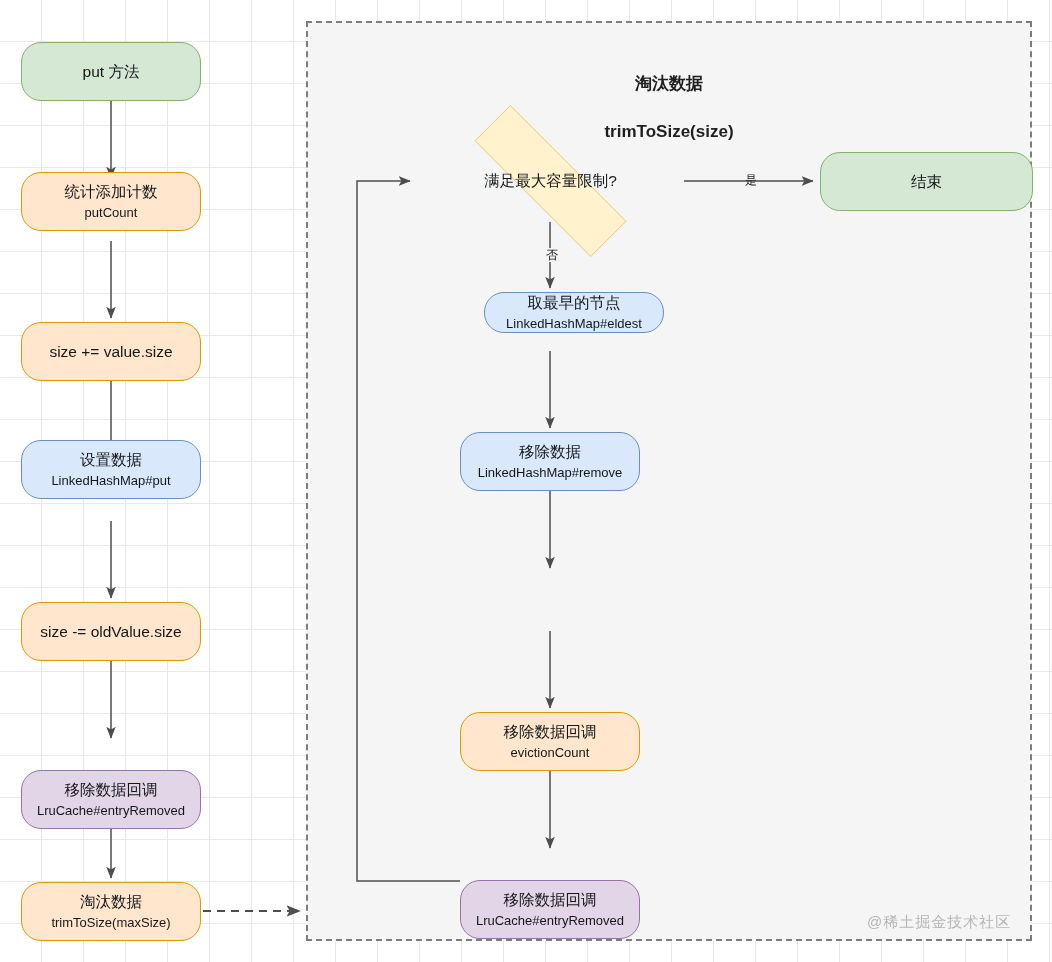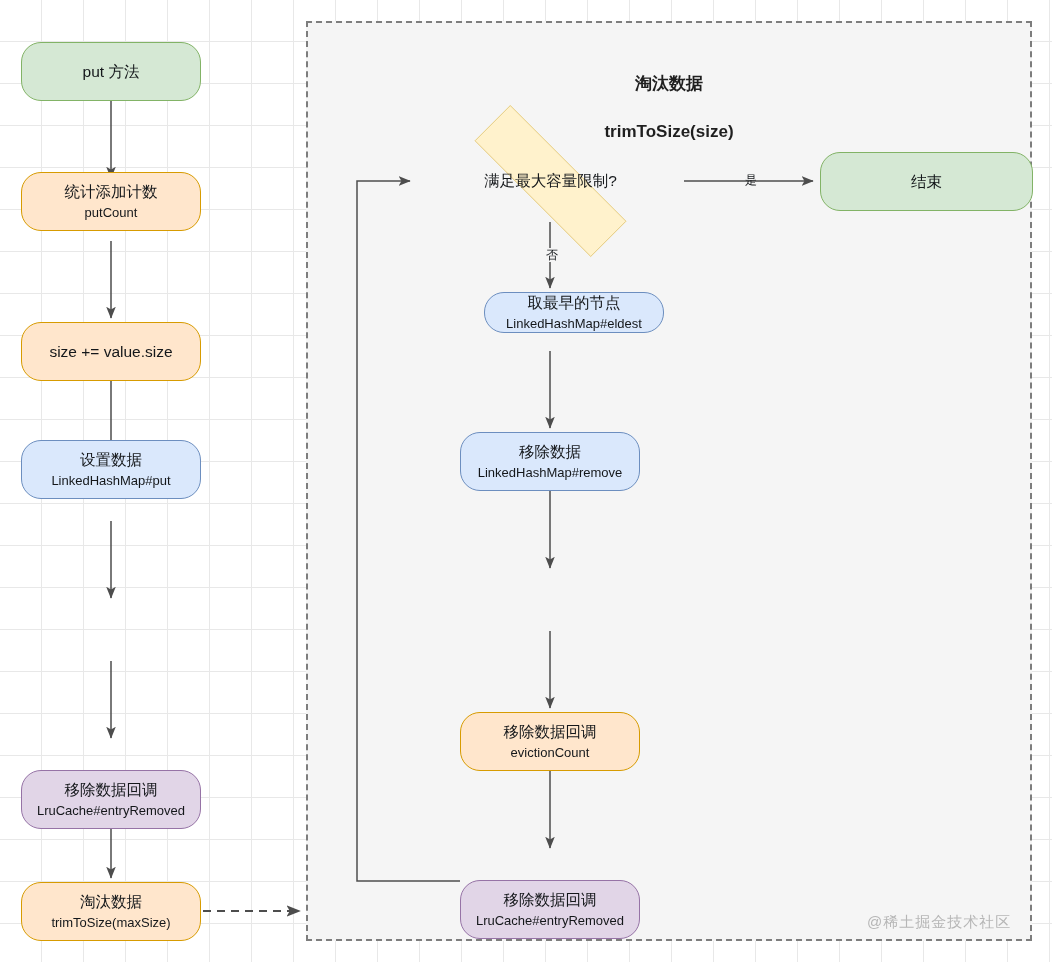--- a/index.html
+++ b/index.html
@@ -147,20 +147,23 @@
 
   <div class="node orange" style="left:21px;top:322px;width:180px;height:59px;">
     <span class="t1">size += value.size</span>
   </div>
 
   <div class="node blue" style="left:21px;top:440px;width:180px;height:59px;">
     <span class="t1">设置数据</span>
     <span class="t2">LinkedHashMap#put</span>
   </div>
 
+  <div class="node orange" style="left:21px;top:602px;width:180px;height:59px;">
+    <span class="t1">size -= oldValue.size</span>
+  </div>
 
   <div class="node purple" style="left:21px;top:742px;width:180px;height:59px;">
     <span class="t1">移除数据回调</span>
     <span class="t2">LruCache#entryRemoved</span>
   </div>
 
   <div class="node orange" style="left:21px;top:882px;width:180px;height:59px;">
     <span class="t1">淘汰数据</span>
     <span class="t2">trimToSize(maxSize)</span>
   </div>

